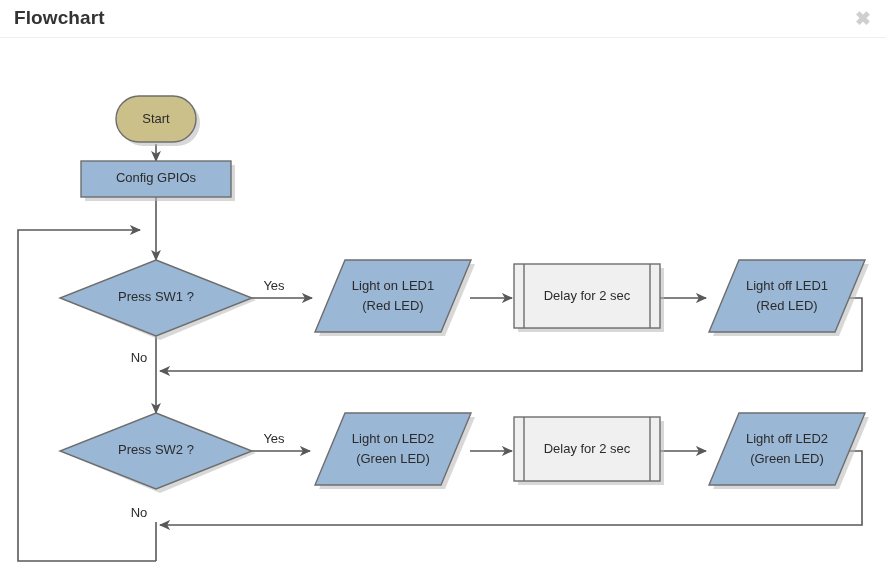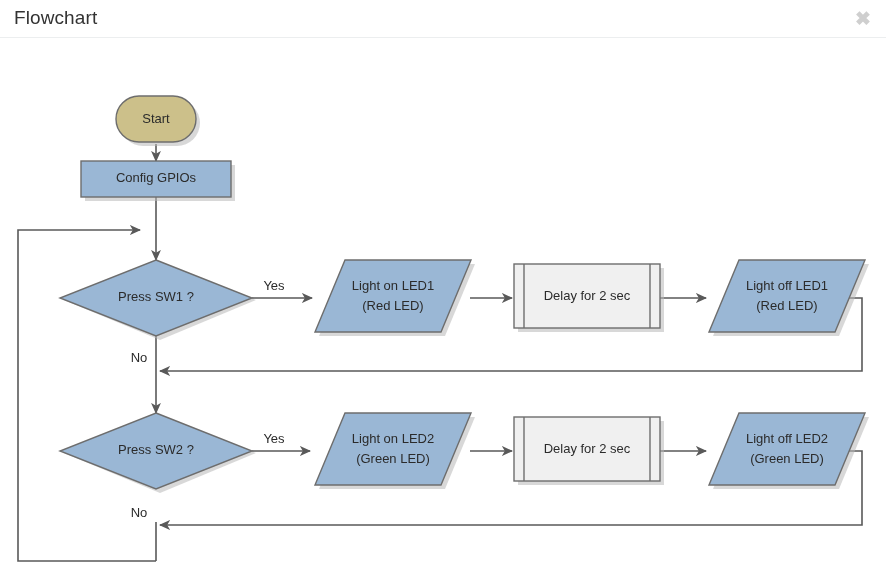--- a/index.html
+++ b/index.html
@@ -29,21 +29,21 @@
     height: 38px;
     box-sizing: border-box;
     border-bottom: 1px solid #eceeef;
     background: #ffffff;
   }
   #title-text {
     position: absolute;
     left: 14px;
     top: 7px;
     font-size: 19px;
-    font-weight: normal;
+    font-weight: bold;
     color: #333333;
     letter-spacing: 0.1px;
   }
   #close-button {
     position: absolute;
     right: 12px;
     top: 8px;
     width: 22px;
     height: 22px;
     line-height: 22px;

